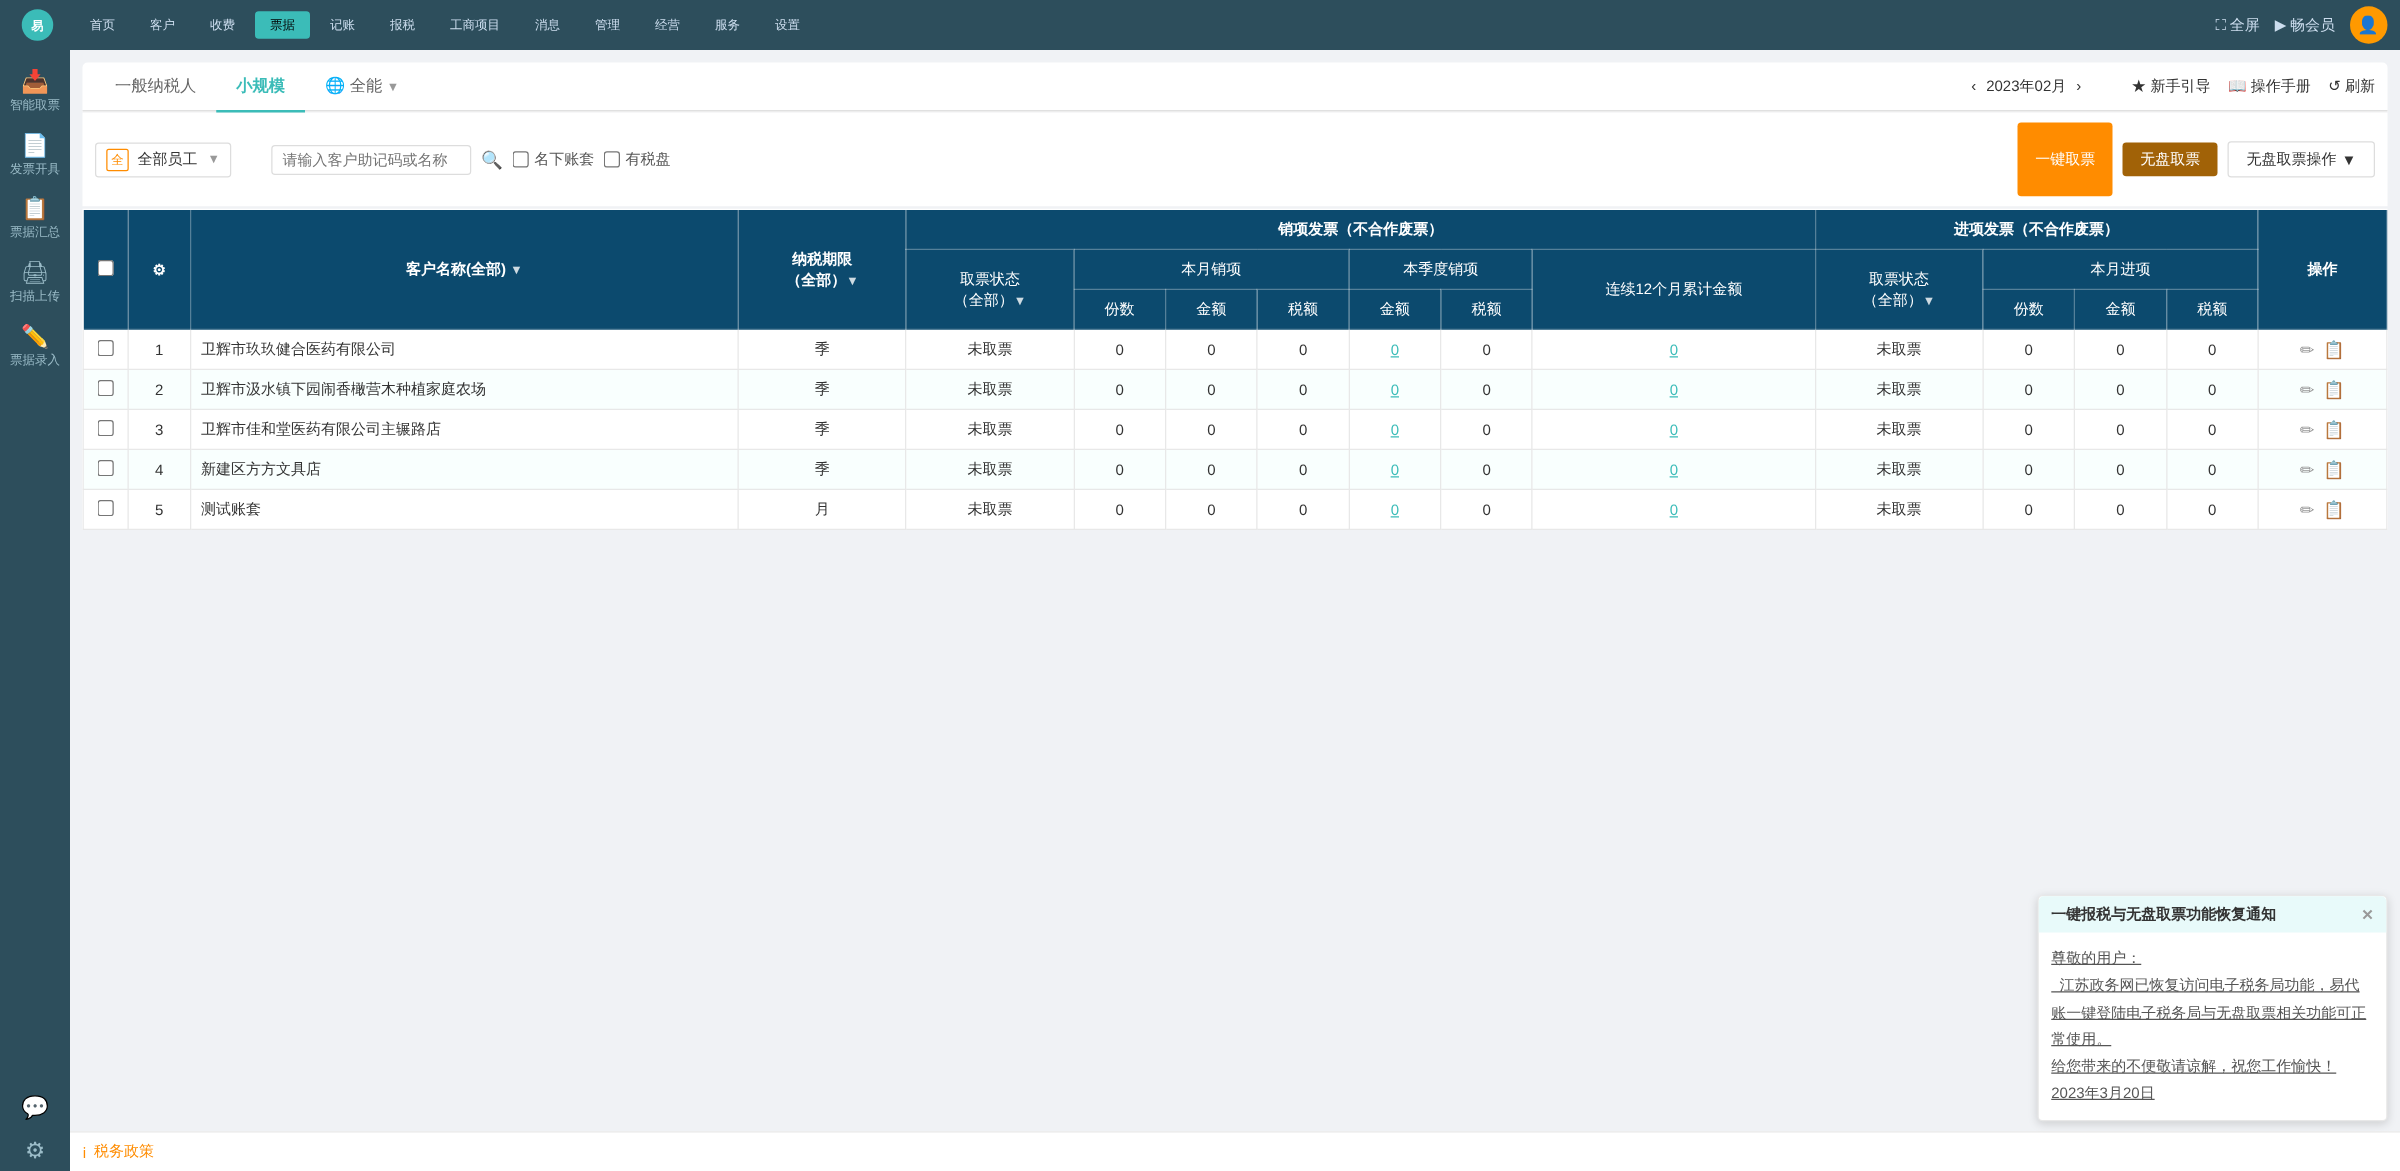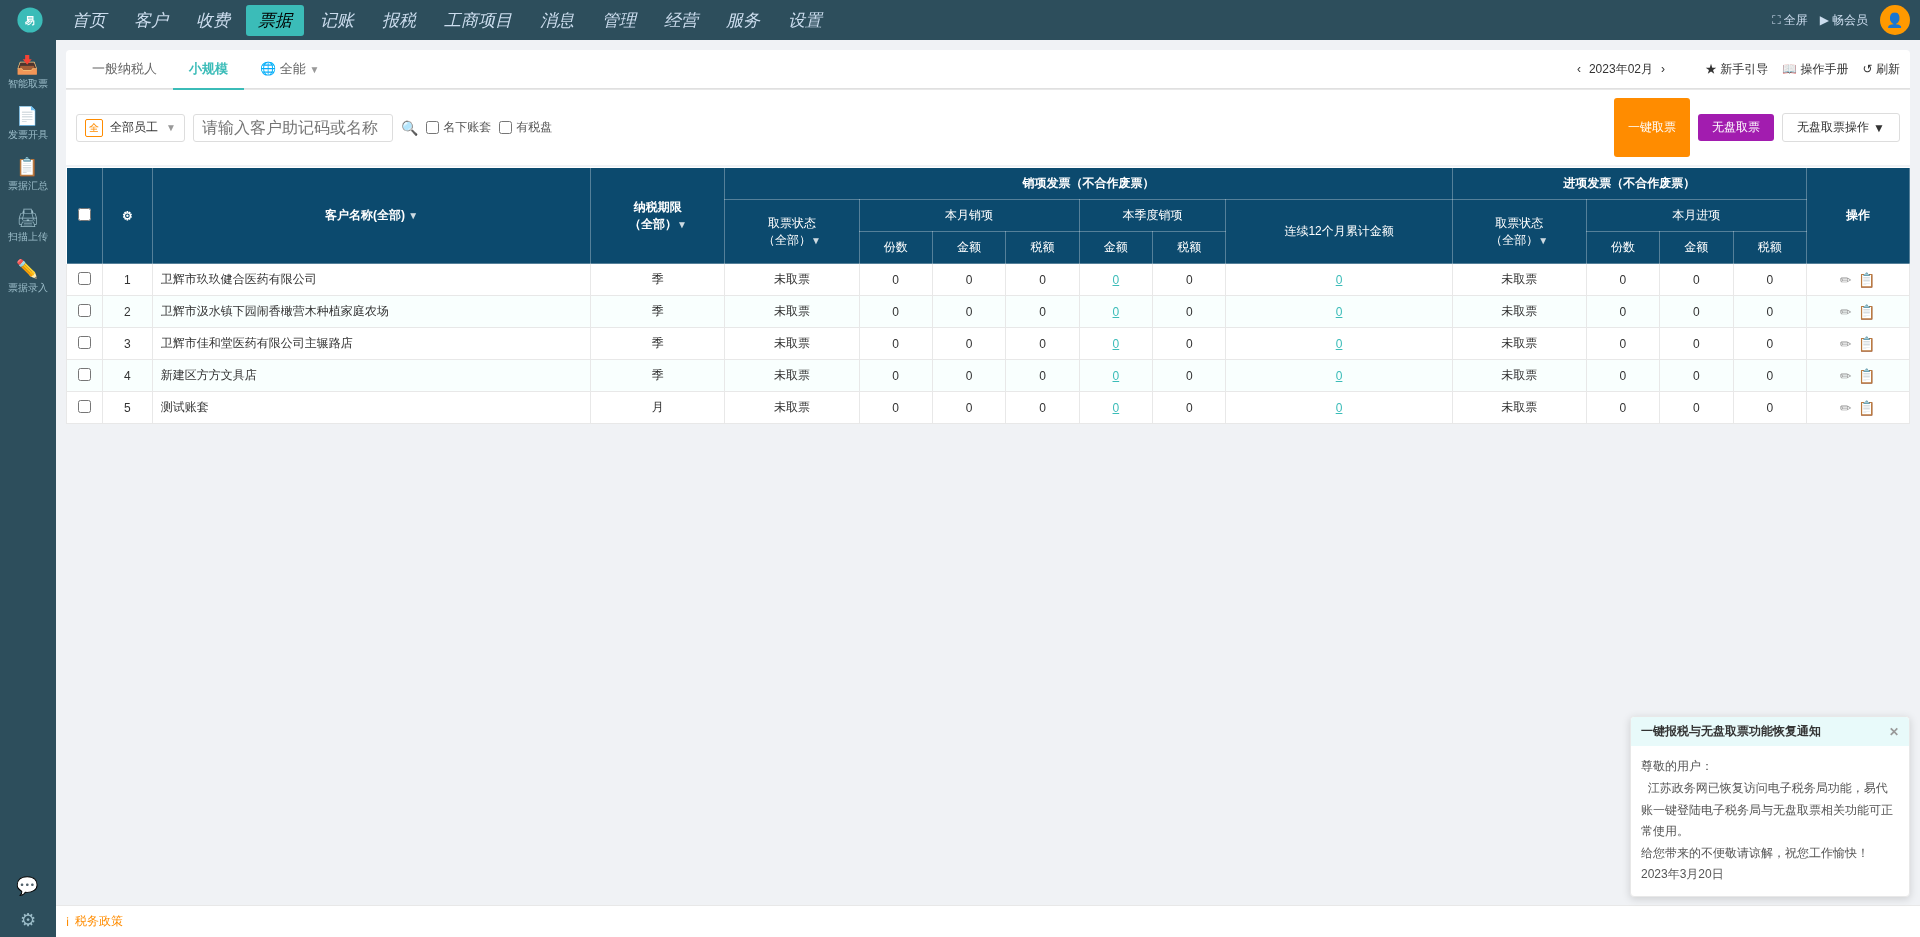--- a/index.html
+++ b/index.html
@@ -9,21 +9,21 @@
     .top-nav {
       display: flex; align-items: center;
       background: #2d4e5c; height: 40px; padding: 0 10px;
       position: fixed; top: 0; left: 0; right: 0; z-index: 100;
     }
     .top-nav .logo { width: 40px; display: flex; align-items: center; justify-content: center; }
     .top-nav .logo svg { width: 28px; height: 28px; }
     .top-nav .nav-items { display: flex; gap: 4px; flex: 1; margin-left: 10px; }
     .top-nav .nav-item {
       color: #cde; padding: 4px 12px; border-radius: 3px; cursor: pointer;
-      font-size: 17px; white-space: nowrap; font-style: italic;
+      font-size: 10px; white-space: nowrap;
     }
     .top-nav .nav-item.active { background: #3bbcb8; color: #000000; }
     .top-nav .nav-right { display: flex; align-items: center; gap: 12px; margin-left: auto; }
     .top-nav .nav-right span { color: #cde; font-size: 12px; cursor: pointer; display: flex; align-items: center; gap: 3px; }
     .top-nav .avatar { width: 30px; height: 30px; border-radius: 50%; background: #f90; display: flex; align-items: center; justify-content: center; color: #fff; font-size: 14px; cursor: pointer; }
 
     
     .sidebar {
       position: fixed; top: 40px; left: 0; bottom: 0; width: 56px;
       background: #2d4e5c; display: flex; flex-direction: column; align-items: center;
@@ -54,33 +54,33 @@
       display: flex; align-items: center; gap: 8px; padding: 8px 10px;
       background: #fff; margin-bottom: 2px;
     }
     .filter-bar .employee-select {
       border: 1px solid #ddd; border-radius: 3px; padding: 4px 8px;
       font-size: 12px; display: flex; align-items: center; gap: 4px;
       cursor: pointer; min-width: 80px; background: #fff;
     }
     .filter-bar .search-input {
       border: 1px solid #ddd; border-radius: 3px; padding: 4px 8px;
-      font-size: 16px; width: 200px; outline: none;
+      font-size: 12px; width: 160px; outline: none; margin-left: 24px;
     }
     .filter-bar .search-btn {
       background: none; border: none; cursor: pointer; color: #999; font-size: 14px;
     }
     .filter-bar .checkbox-item { display: flex; align-items: center; gap: 4px; cursor: pointer; font-size: 12px; color: #555; }
     .filter-bar .checkbox-item input { cursor: pointer; }
     .filter-bar .btn-primary {
       background: #ff8c00; color: #fff; border: none; border-radius: 3px;
       padding: 21px 14px; cursor: pointer; font-size: 12px;
     }
     .filter-bar .btn-teal {
-      background: #a21caf; color: #fff; border: none; border-radius: 3px;
+      background: #a16207; color: #fff; border: none; border-radius: 3px;
       padding: 5px 14px; cursor: pointer; font-size: 12px;
     }
     .filter-bar .btn-dropdown {
       background: #fff; color: #333; border: 1px solid #ddd; border-radius: 3px;
       padding: 5px 14px; cursor: pointer; font-size: 12px; display: flex; align-items: center; gap: 4px;
     }
     .filter-bar .spacer { flex: 1; }
 
     
     .table-wrapper { background: #fff; overflow-x: auto; }
@@ -386,21 +386,21 @@
   </div>
 
 </div>
 
 <div class="notification-panel">
   <div class="notification-header">
     <span>一键报税与无盘取票功能恢复通知</span>
     <span style="cursor:pointer; color:#999;">✕</span>
   </div>
   <div class="notification-body">
-    <div style="color:#555; font-size:12px; line-height:1.8;">
+    <div style="color:#555; font-size:12px; line-height:1.8;text-decoration:underline;">
       尊敬的用户：<br>
       &nbsp;&nbsp;江苏政务网已恢复访问电子税务局功能，易代账一键登陆电子税务局与无盘取票相关功能可正常使用。<br>
       给您带来的不便敬请谅解，祝您工作愉快！<br>
       2023年3月20日
     </div>
   </div>
 </div>
 
 <div class="bottom-bar">
   <span>ℹ</span>

